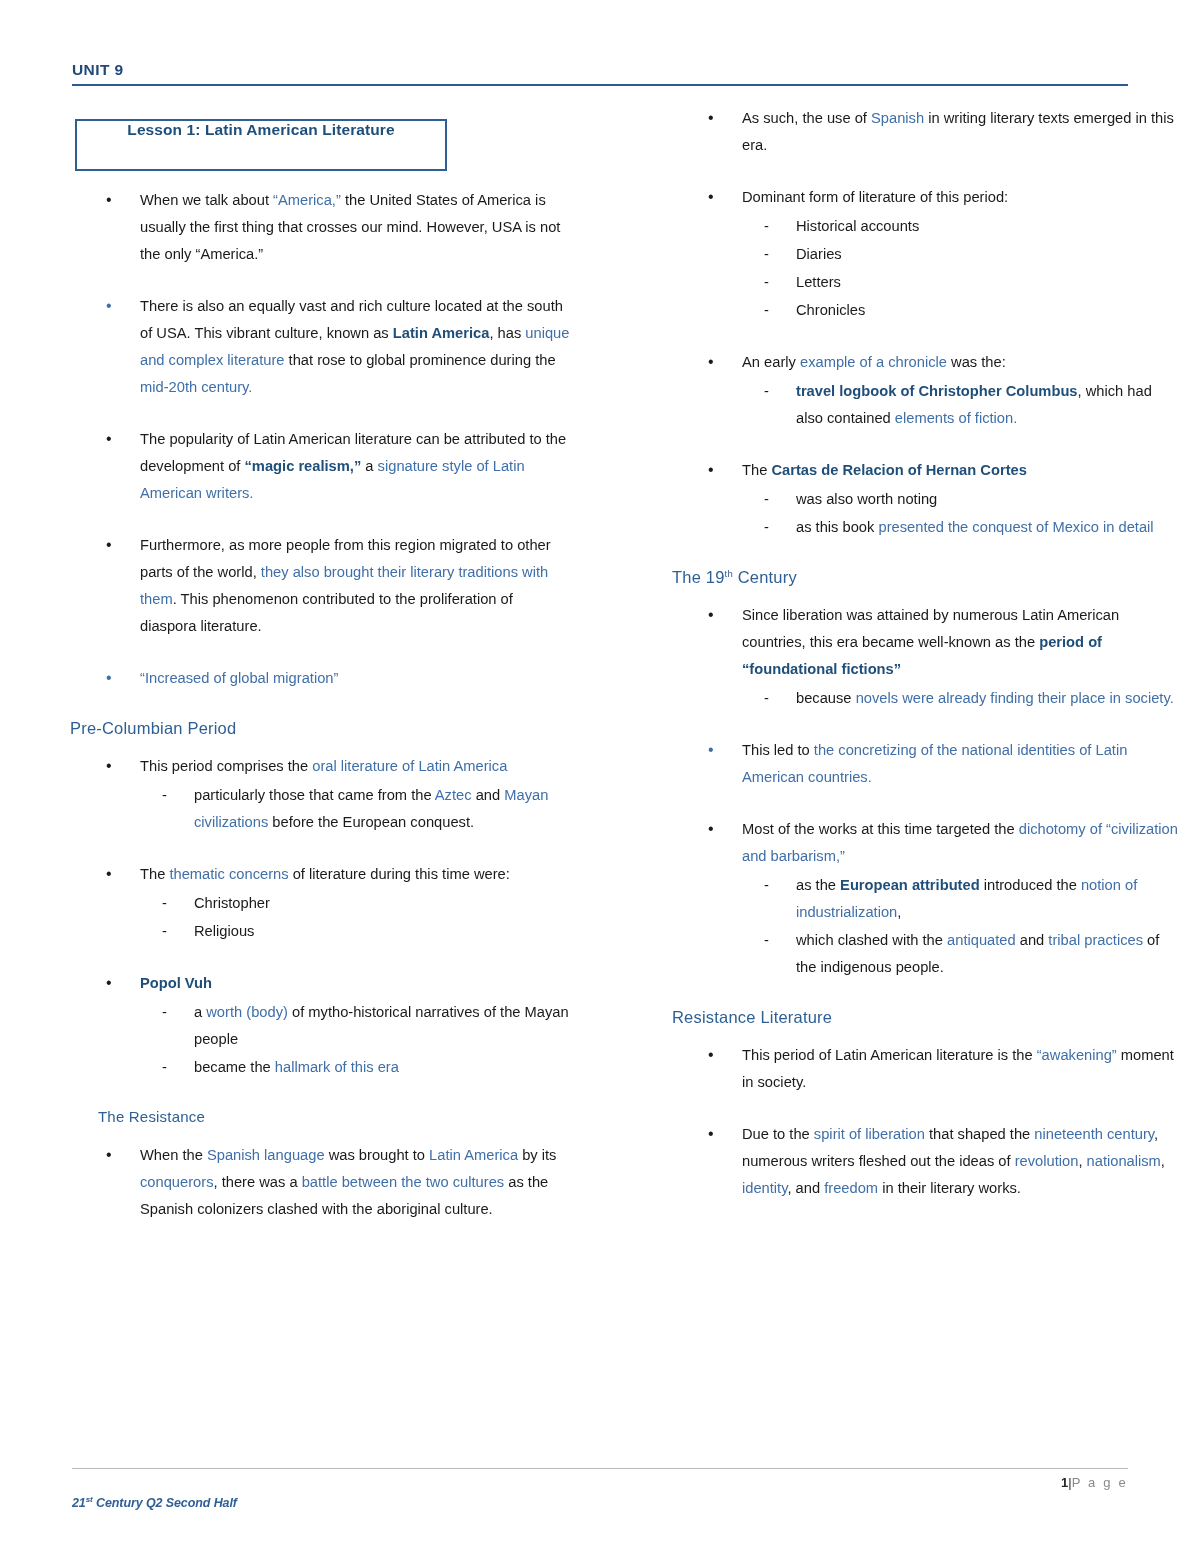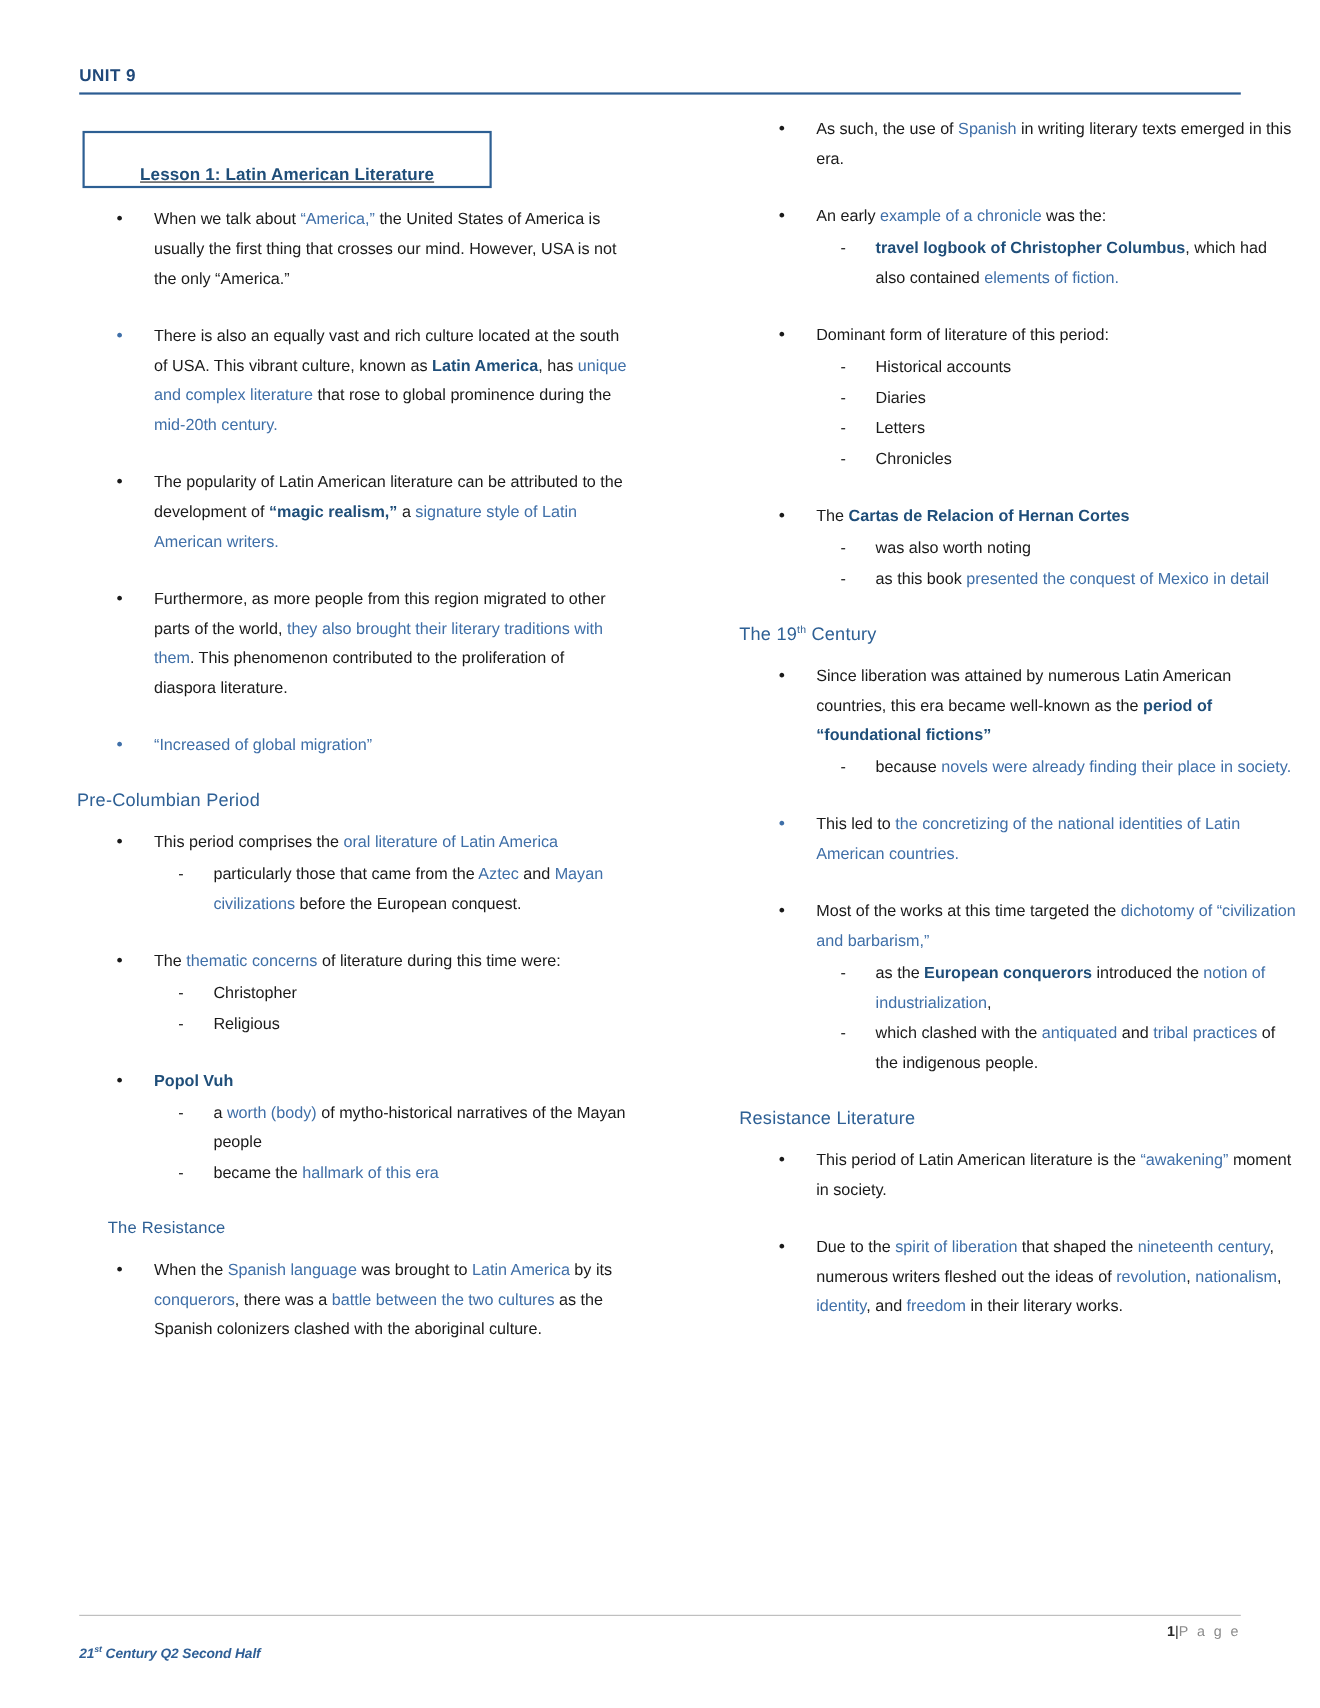--- a/index.html
+++ b/index.html
@@ -49,23 +49,22 @@
   
   .lesson-box {
     position: absolute;
     left: 75px;
     top: 119px;
     width: 372px;
     height: 52px;
     border: 2.2px solid #2d5f93;
     box-sizing: border-box;
     display: flex;
-    align-items: flex-end;
+    align-items: flex-start;
     justify-content: center;
-    text-decoration: underline;
   }
   .lesson-box-label {
     font-size: 15.5px;
     font-weight: 700;
     color: #1f4e79;
     letter-spacing: 0.1px;
   }
 
   
   .col {
@@ -239,43 +238,43 @@
 
     <h2 class="section-heading indent">The Resistance</h2>
     <ul class="l1" id="left-discovery">
         <li class="b1"><span><span class="blk">When the </span><span class="blue">Spanish language</span><span class="blk"> was brought to </span><span class="blue">Latin America</span><span class="blk"> by its </span><span class="blue">conquerors</span><span class="blk">, there was a </span><span class="blue">battle between the two cultures</span><span class="blk"> as the Spanish colonizers clashed with the aboriginal culture.</span></span></li>
       </ul>
   </div>
 
   <div class="col col-right">
     <ul class="l1" id="right-top">
         <li class="b1"><span><span class="blk">As such, the use of </span><span class="blue">Spanish</span><span class="blk"> in writing literary texts emerged in this era.</span></span></li>
-        <li class="b1"><span><span class="blk">An early </span><span class="blue">example of a chronicle</span><span class="blk"> was the:</span></span><ul class="l2">
-            <li class="b2"><span class="navy">travel logbook of Christopher Columbus</span><span class="blk">, which had also contained </span><span class="blue">elements of fiction.</span></li>
-          </ul></li>
         <li class="b1"><span><span class="blk">Dominant form of literature of this period:</span></span><ul class="l2">
             <li class="b2"><span class="blk">Historical accounts</span></li>
             <li class="b2"><span class="blk">Diaries</span></li>
             <li class="b2"><span class="blk">Letters</span></li>
             <li class="b2"><span class="blk">Chronicles</span></li>
           </ul></li>
+        <li class="b1"><span><span class="blk">An early </span><span class="blue">example of a chronicle</span><span class="blk"> was the:</span></span><ul class="l2">
+            <li class="b2"><span class="navy">travel logbook of Christopher Columbus</span><span class="blk">, which had also contained </span><span class="blue">elements of fiction.</span></li>
+          </ul></li>
         <li class="b1"><span><span class="blk">The </span><span class="navy">Cartas de Relacion of Hernan Cortes</span></span><ul class="l2">
             <li class="b2"><span class="blk">was also worth noting</span></li>
             <li class="b2"><span class="blk">as this book </span><span class="blue">presented the conquest of Mexico in detail</span></li>
           </ul></li>
       </ul>
 
     <h2 class="section-heading"><span>The 19</span><sup>th</sup><span> Century</span></h2>
     <ul class="l1" id="right-19c">
         <li class="b1"><span><span class="blk">Since liberation was attained by numerous Latin American countries, this era became well-known as the </span><span class="navy">period of “foundational fictions”</span></span><ul class="l2">
             <li class="b2"><span class="blk">because </span><span class="blue">novels were already finding their place in society.</span></li>
           </ul></li>
         <li class="b1 blue-bullet"><span><span class="blk">This led to </span><span class="blue">the concretizing of the national identities of Latin American countries.</span></span></li>
         <li class="b1"><span><span class="blk">Most of the works at this time targeted the </span><span class="blue">dichotomy of “civilization and barbarism,”</span></span><ul class="l2">
-            <li class="b2"><span class="blk">as the </span><span class="navy">European conquerors</span><span class="blk"> introduced the </span><span class="blue">notion of industrialization</span><span class="blk">,</span></li>
+            <li class="b2"><span class="blk">as the </span><span class="navy">European attributed</span><span class="blk"> introduced the </span><span class="blue">notion of industrialization</span><span class="blk">,</span></li>
             <li class="b2"><span class="blk">which clashed with the </span><span class="blue">antiquated</span><span class="blk"> and </span><span class="blue">tribal practices</span><span class="blk"> of the indigenous people.</span></li>
           </ul></li>
       </ul>
 
     <h2 class="section-heading">Resistance Literature</h2>
     <ul class="l1" id="right-resistance">
         <li class="b1"><span><span class="blk">This period of Latin American literature is the </span><span class="blue">“awakening”</span><span class="blk"> moment in society.</span></span></li>
         <li class="b1"><span><span class="blk">Due to the </span><span class="blue">spirit of liberation</span><span class="blk"> that shaped the </span><span class="blue">nineteenth century</span><span class="blk">, numerous writers fleshed out the ideas of </span><span class="blue">revolution</span><span class="blk">, </span><span class="blue">nationalism</span><span class="blk">, </span><span class="blue">identity</span><span class="blk">, and </span><span class="blue">freedom</span><span class="blk"> in their literary works.</span></span></li>
       </ul>
   </div>

